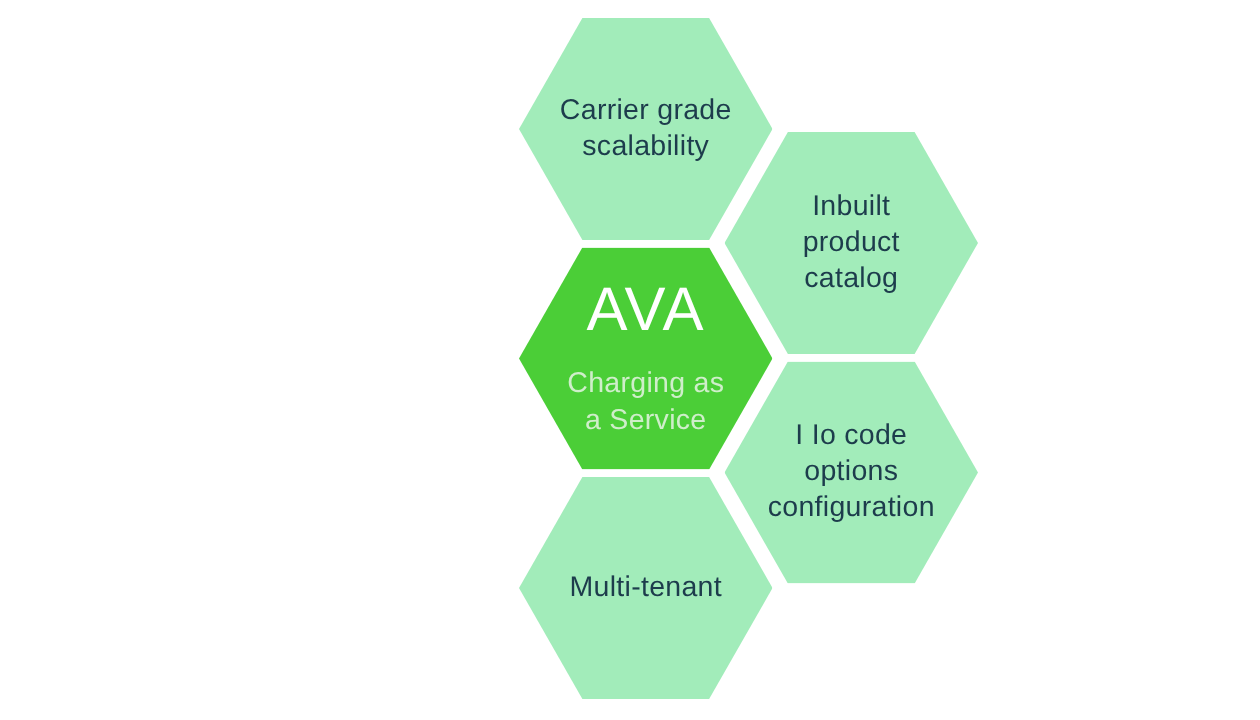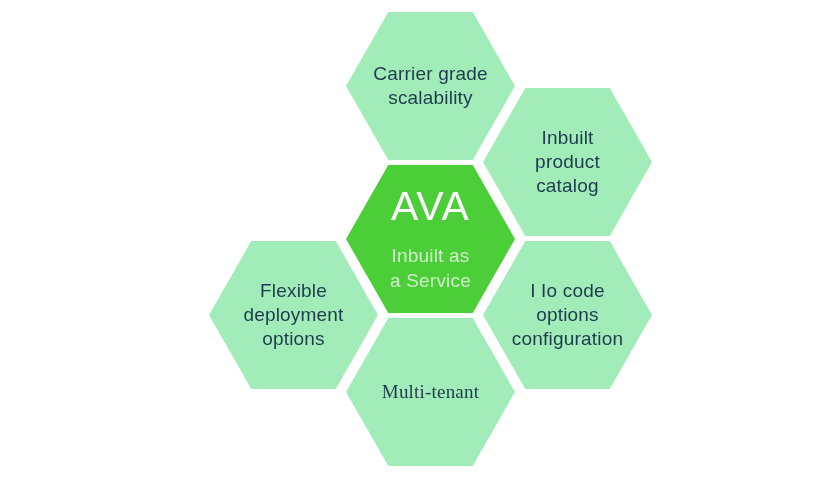--- a/index.html
+++ b/index.html
@@ -54,50 +54,45 @@
     white-space:pre-line;
     letter-spacing:0.2px;
   }
   
   .pos-top{left:346px;top:12px;}
   .pos-top-left{left:209px;top:88px;}
   .pos-top-right{left:483px;top:88px;justify-content:center;}
   .pos-center{left:346px;top:165px;}
   .pos-bottom-left{left:209px;top:241px;}
   .pos-bottom-right{left:483px;top:241px;}
-  .pos-bottom{left:346px;top:318px;font-family:Liberation Serif, serif;}
+  .pos-bottom{left:346px;top:318px;}
 </style>
 </head>
 <body>
 
 <div class="canvas">
 
   <div class="hex light pos-top">
     <span class="hex-label">Carrier grade
 scalability</span>
   </div>
 
 
   <div class="hex light pos-top-right">
     <span class="hex-label">Inbuilt
 product
 catalog</span>
   </div>
 
   <div class="hex accent pos-center">
     <div class="center-title">AVA</div>
-    <div class="center-subtitle">Inbuilt as
+    <div class="center-subtitle">Charging as
 a Service</div>
   </div>
 
-  <div class="hex light pos-bottom-left">
-    <span class="hex-label">Flexible
-deployment
-options</span>
-  </div>
 
   <div class="hex light pos-bottom-right">
     <span class="hex-label">I Io code
 options
 configuration</span>
   </div>
 
   <div class="hex light pos-bottom">
     <span class="hex-label">Multi-tenant</span>
   </div>

